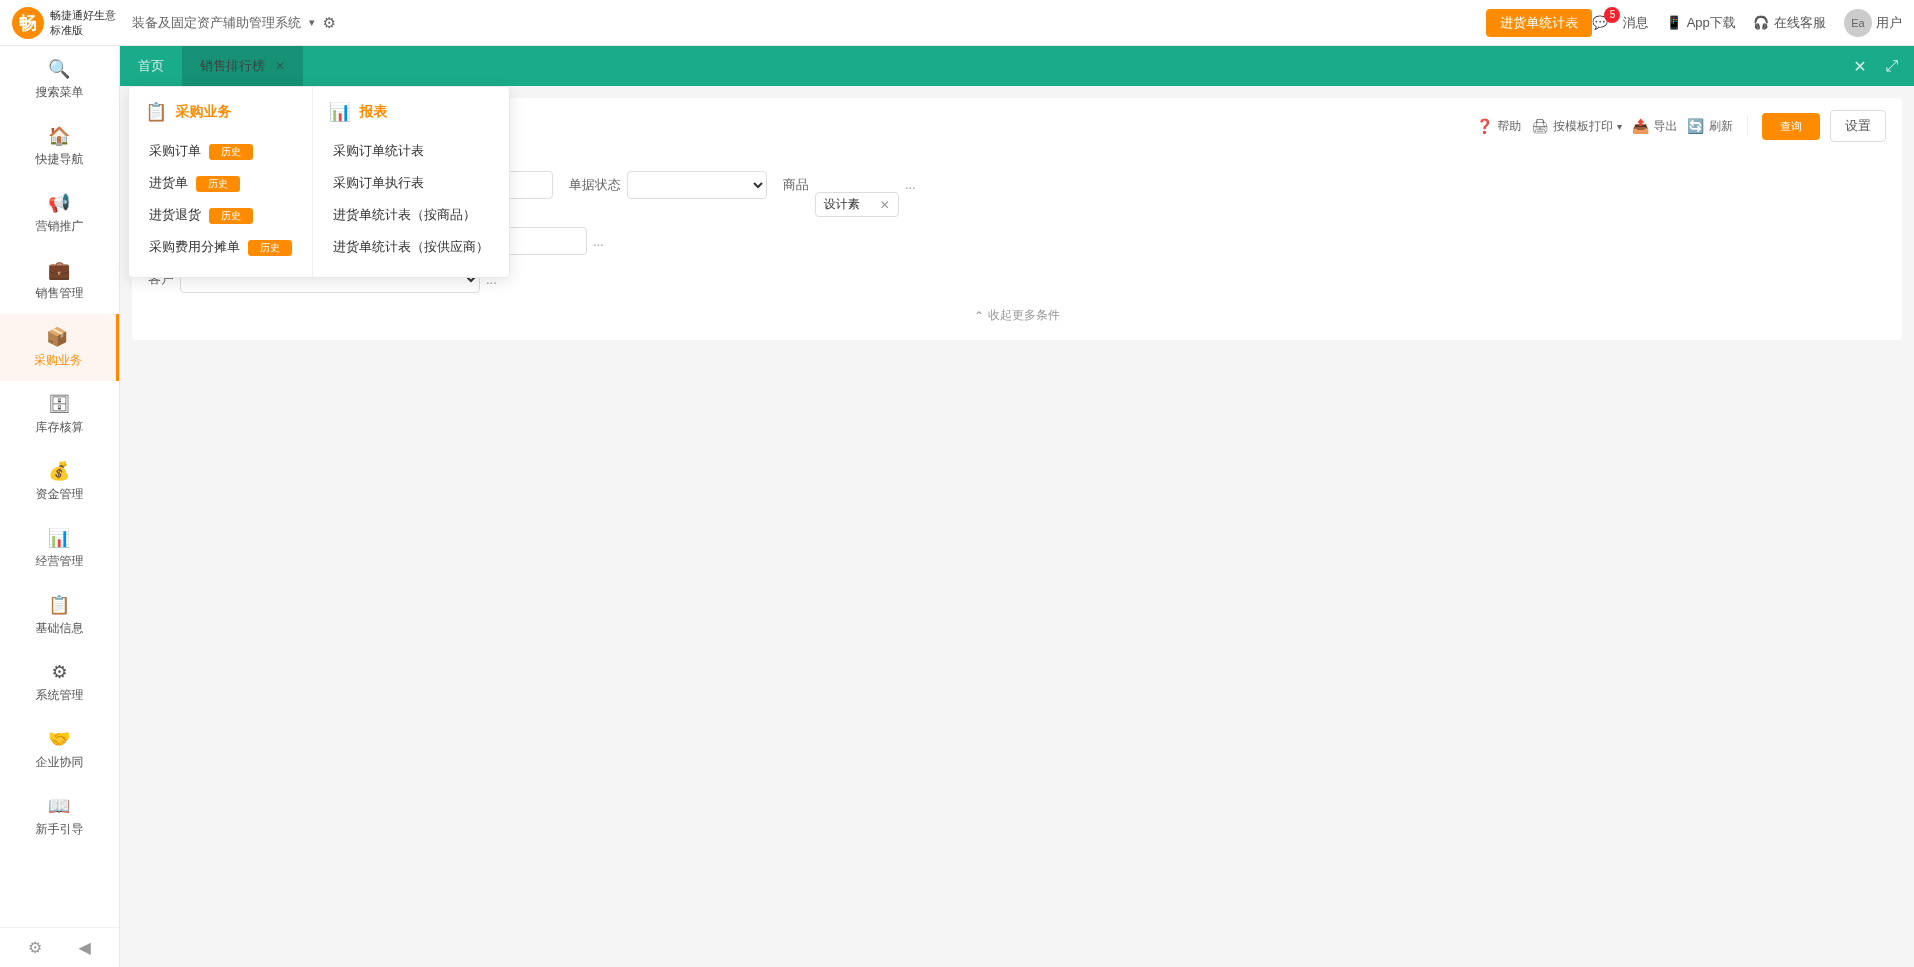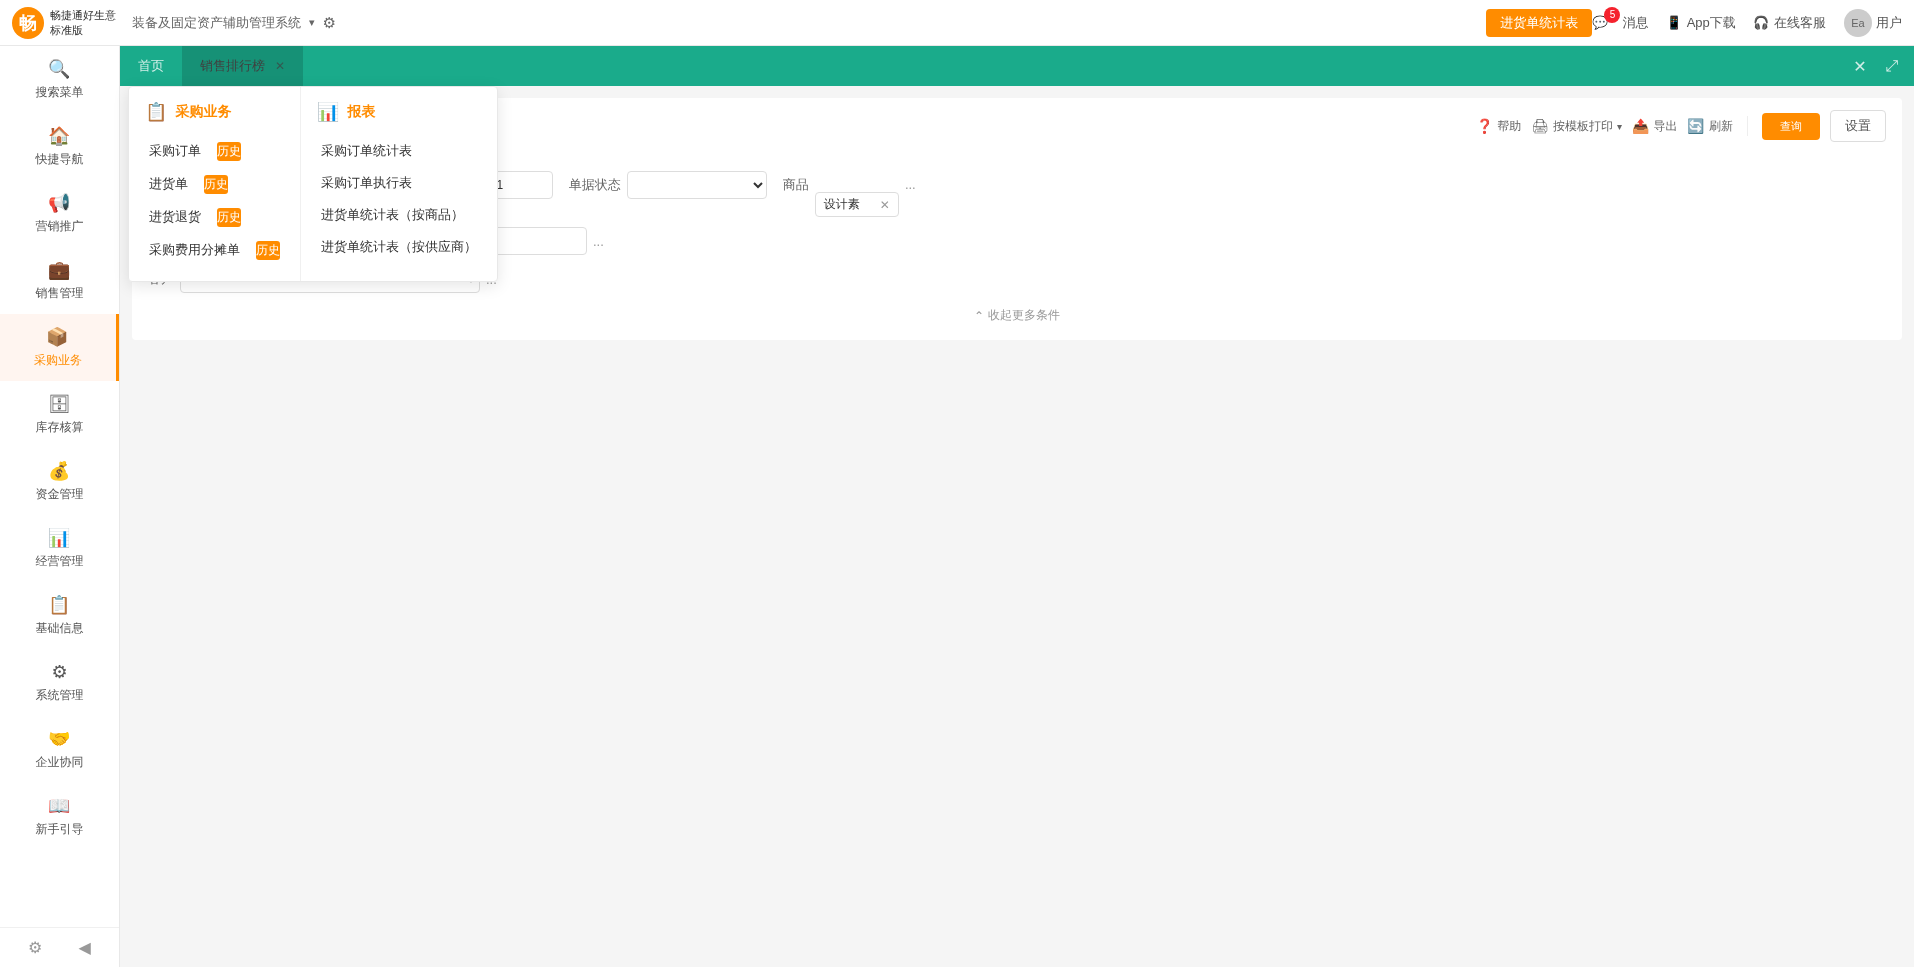--- a/index.html
+++ b/index.html
@@ -343,32 +343,32 @@
       font-size: 14px;
       font-weight: bold;
       color: #ff8c00;
       margin-bottom: 12px;
     }
     .dropdown-col-header .header-icon {
       font-size: 18px;
     }
     .dropdown-item {
       display: flex;
-      align-items: flex-start;
-      gap: 16px;
+      align-items: flex-end;
+      gap: 8px;
       padding: 7px 4px;
       cursor: pointer;
       font-size: 13px;
       color: #333;
     }
     .history-badge {
       background: #ff8c00;
       color: #fff;
-      font-size: 12px;
-      padding: 1px 0;
+      font-size: 10px;
+      padding: 1px 12px;
       border-radius: 3px;
     }
   </style>
 </head>
 <body>
 
 <div class="topbar">
   <div class="topbar-logo">
     <div class="logo-icon">
       <span>畅</span>

